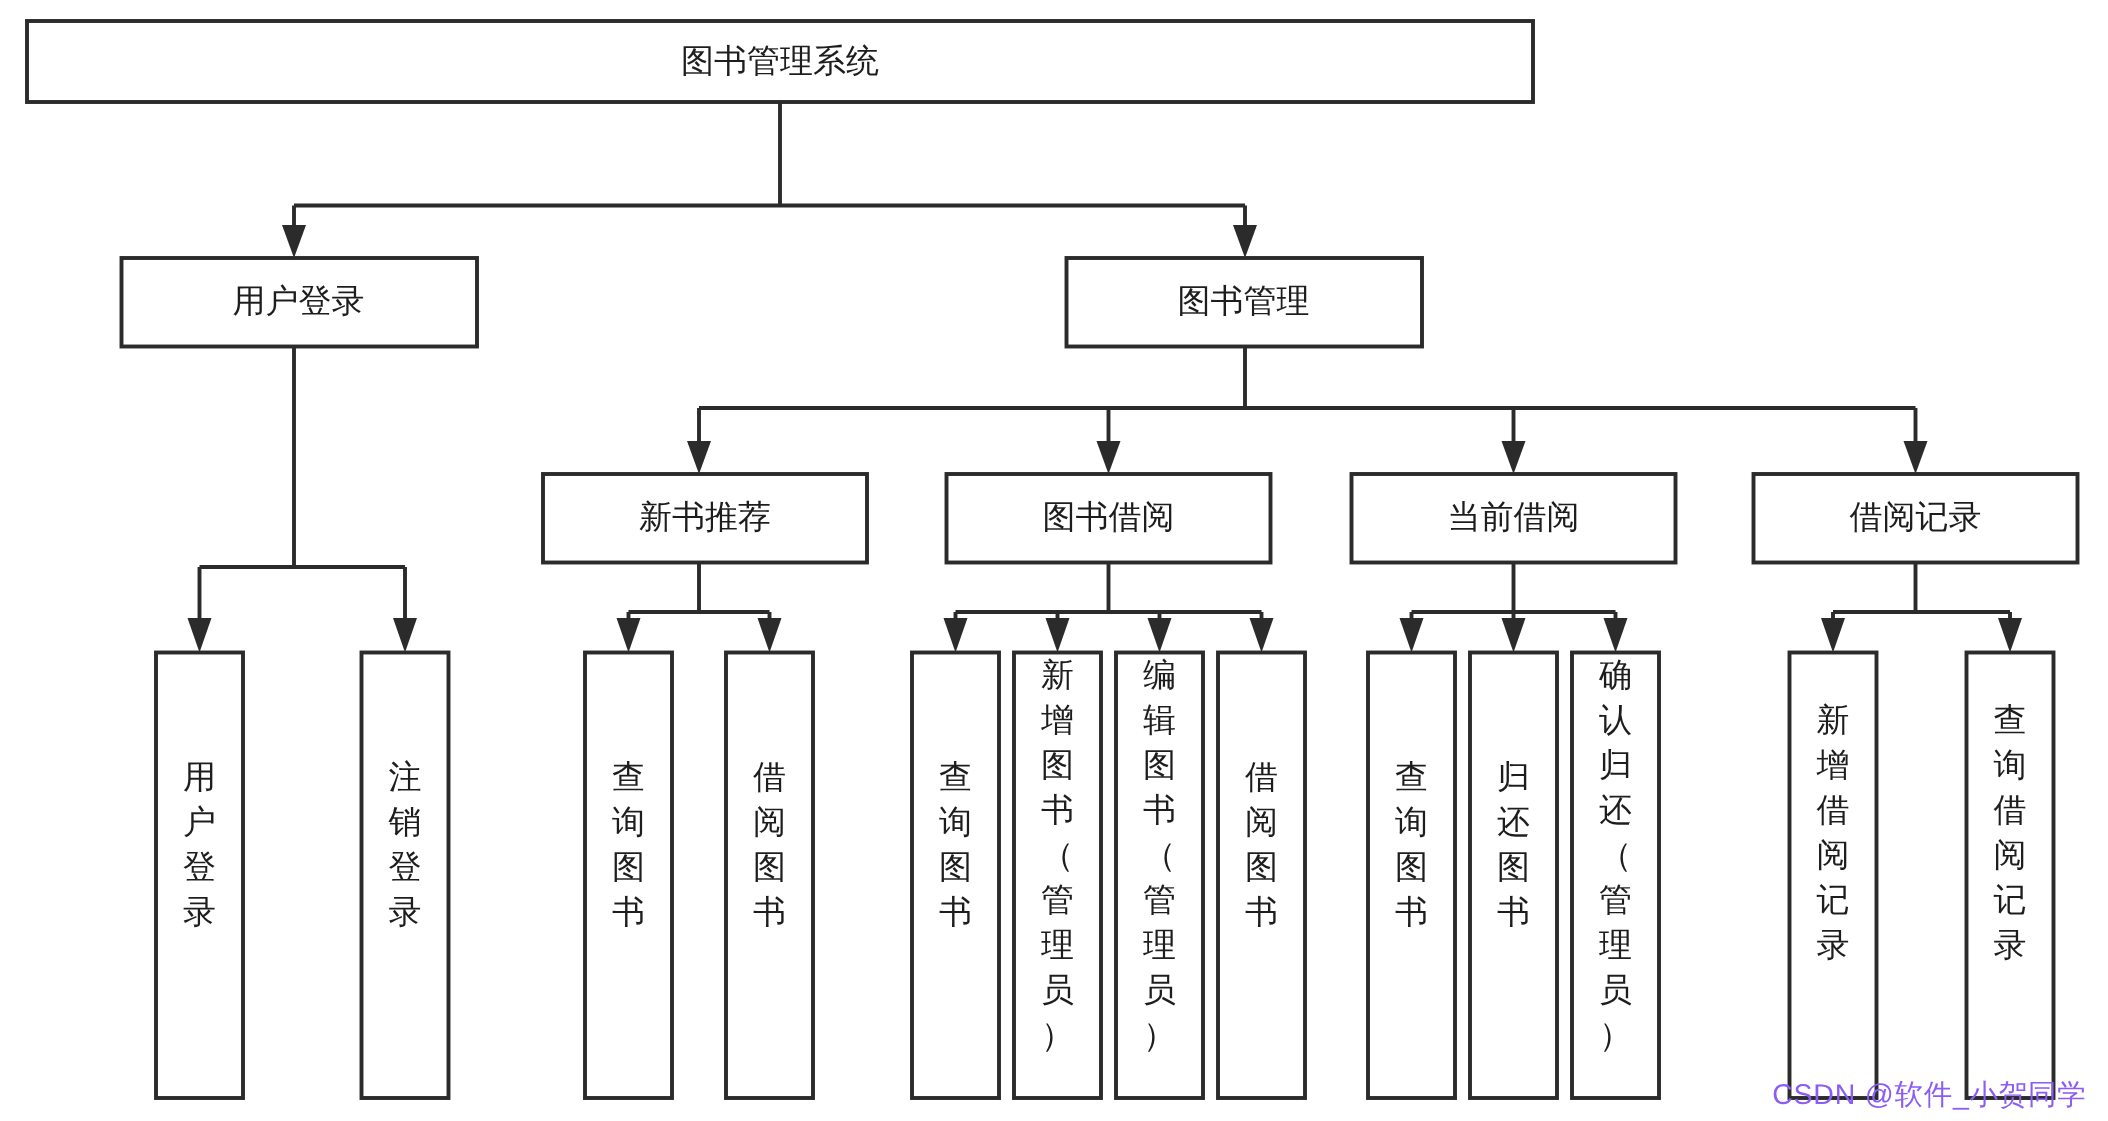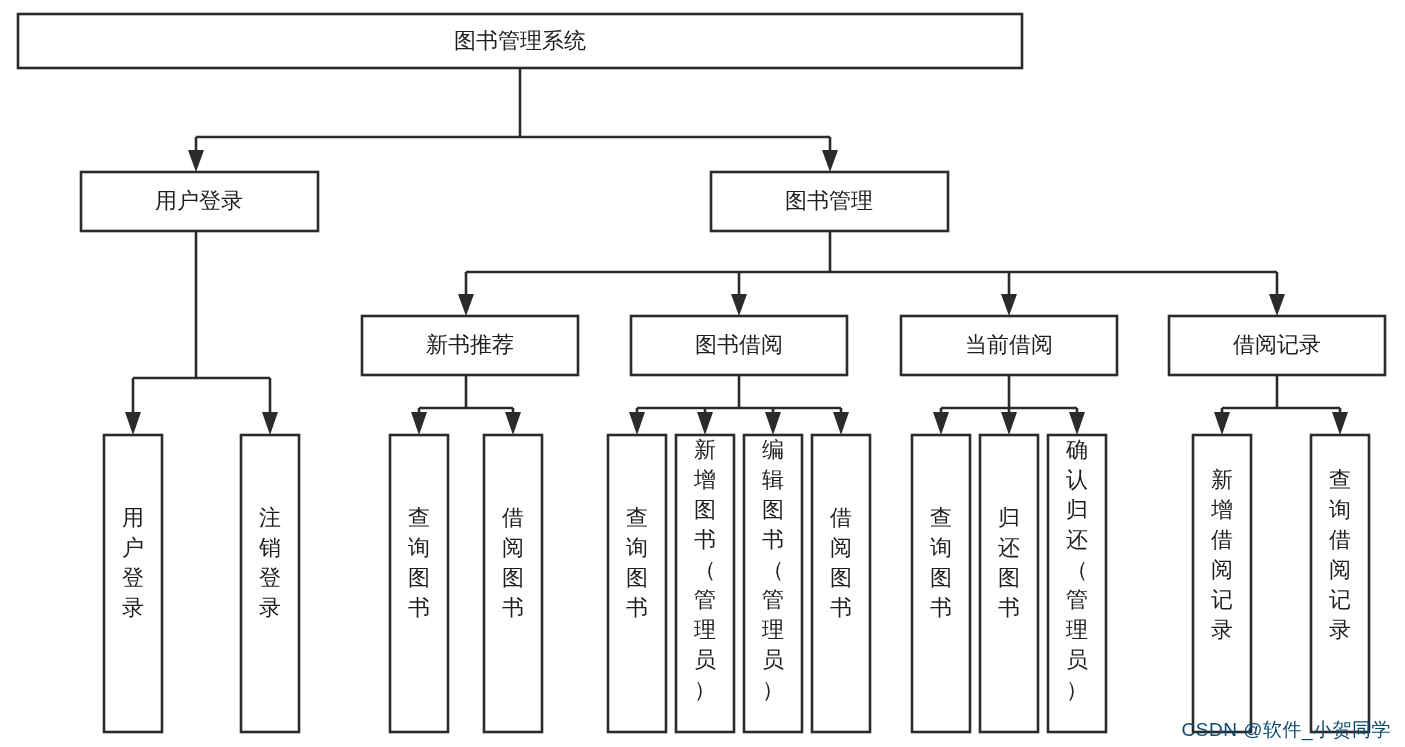--- a/index.html
+++ b/index.html
@@ -55,21 +55,21 @@
     font-family: "Liberation Sans", "DejaVu Sans", sans-serif;
     font-size: 22px;
     text-anchor: middle;
   }
   .watermark {
     position: absolute;
     right: 14px;
     bottom: 4px;
     font-family: "Liberation Sans", "DejaVu Sans", sans-serif;
     font-size: 19px;
-    color: #0c4a6e;
+    color: #8b5cf6;
     letter-spacing: 0.5px;
     white-space: nowrap;
     user-select: none;
   }
 </style>
 </head>
 <body>
 
 <div id="diagram-root">
 

